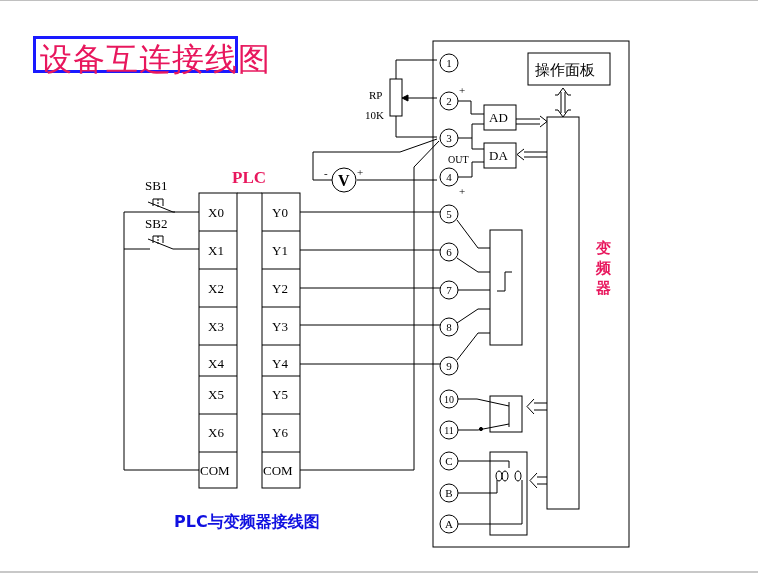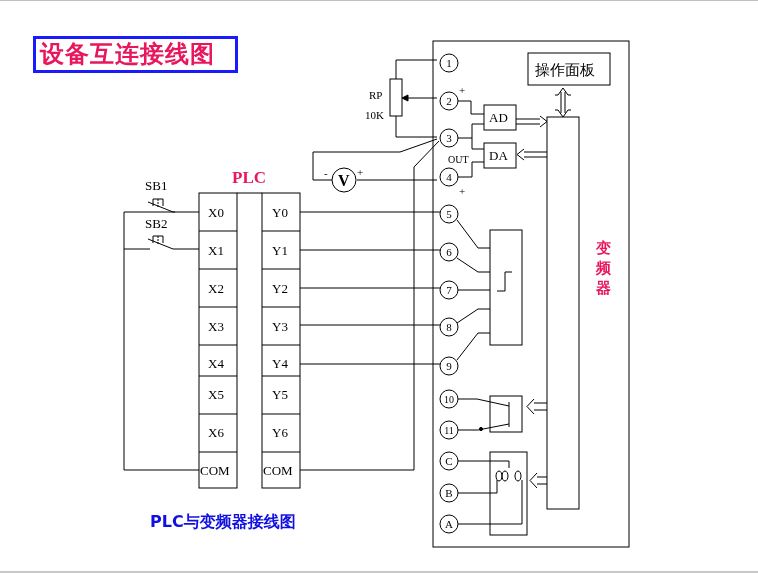--- a/index.html
+++ b/index.html
@@ -1,26 +1,26 @@
 <!DOCTYPE html>
 <html><head>
 <meta charset="utf-8">
 <style>
   html, body { margin:0; padding:0; background:#ffffff; }
   body { width:758px; height:573px; position:relative; overflow:hidden; font-family:"Liberation Serif", serif; }
   .top-rule { position:absolute; left:0; top:0; width:758px; height:1px; background:#c0c0c0; }
   .bottom-rule { position:absolute; left:0; top:571px; width:758px; height:2px; background:#c8c8c8; }
   .title-box { position:absolute; left:33px; top:36px; width:205px; height:37px; border:3px solid #1a1aff; box-sizing:border-box; }
-  .title-text { position:absolute; left:40px; top:38px; font-size:24px; color:#e8175d; letter-spacing:1px; font-family:"DejaVu Sans", sans-serif; font-weight:bold; }
+  .title-text { position:absolute; left:40px; top:38px; font-size:32px; color:#e8175d; letter-spacing:1px; font-family:"DejaVu Sans", sans-serif; font-weight:normal; }
   svg { position:absolute; left:0; top:0; }
   .lbl { font-family:"Liberation Serif", serif; font-size:13px; fill:#000; }
   .sm { font-family:"Liberation Serif", serif; font-size:11px; fill:#000; }
   .plc-title { font-family:"Liberation Serif", serif; font-size:17px; font-weight:bold; fill:#e8175d; }
   .vfd-title { font-family:"DejaVu Sans", sans-serif; font-size:15px; font-weight:bold; fill:#e8175d; }
-  .caption { position:absolute; left:150px; top:512px; font-size:16px; font-weight:bold; color:#1010e0; font-family:"DejaVu Sans", sans-serif; }
+  .caption { position:absolute; left:174px; top:512px; font-size:16px; font-weight:bold; color:#1010e0; font-family:"DejaVu Sans", sans-serif; }
   .panel-label { font-family:"DejaVu Sans", sans-serif; font-size:15px; fill:#000; }
 </style>
 </head>
 <body>
 
 <div class="top-rule"></div>
 <div class="title-box"></div>
 <div class="title-text">设备互连接线图</div>
 
 <svg width="758" height="573" viewBox="0 0 758 573">

